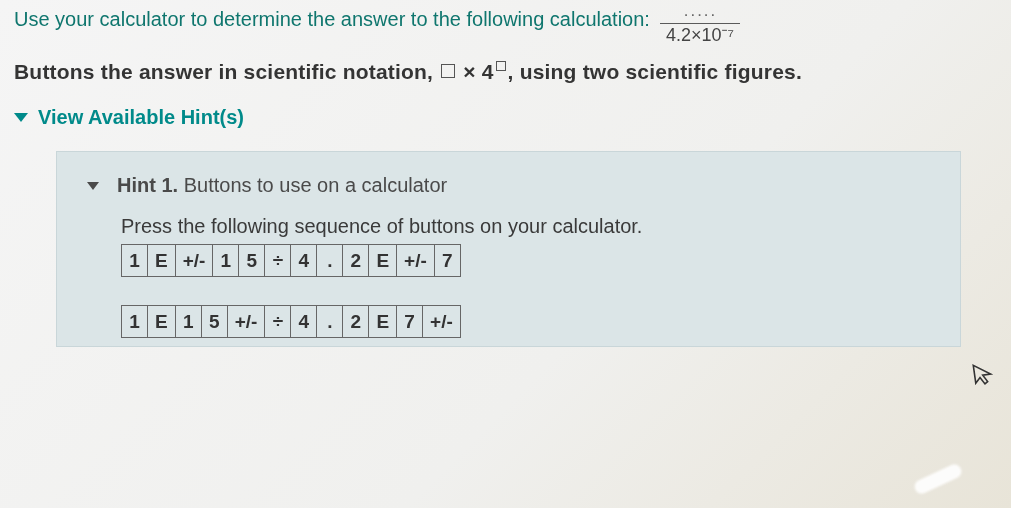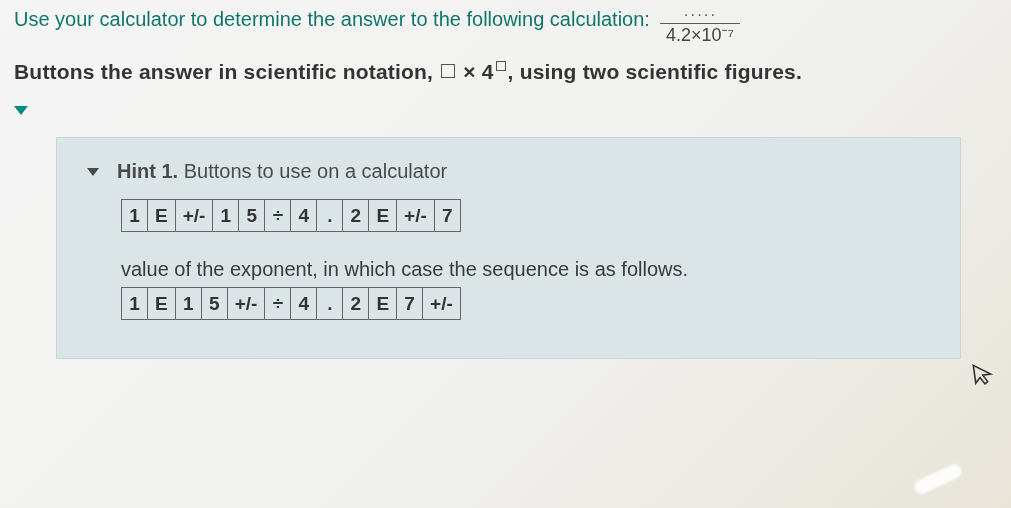--- a/index.html
+++ b/index.html
@@ -68,21 +68,21 @@
     .hints-toggle .tri {
       width: 0; height: 0;
       border-left: 7px solid transparent;
       border-right: 7px solid transparent;
       border-top: 9px solid #008a8a;
     }
     .hint-box {
       margin: 22px 0 0 42px;
       background: #dbe5e7;
       border: 1px solid #c9d6d9;
-      padding: 22px 26px 38px 30px;
+      padding: 22px 26px 8px 30px;
       width: 905px;
       position: relative;
     }
     .hint-header {
       display: flex;
       align-items: center;
       gap: 18px;
       font-size: 20px;
       color: #4a4a4a;
       margin-bottom: 16px;
@@ -152,49 +152,50 @@
     <div class="den">4.2×10⁻⁷</div>
   </span>
 </div>
 
 <div class="express">
   <span>Buttons the answer in scientific notation, </span><span class="sq"></span><span> × 4</span><span class="sq sm"></span><span>, using two scientific figures.</span>
 </div>
 
 <div class="hints-toggle">
   <span class="tri"></span>
+  <span>View Available Hint(s)</span>
 </div>
 
 <div class="hint-box">
   <div class="hint-header">
     <span class="tri2"></span>
     <span>
       <span class="hb">Hint 1.</span>
       <span>Buttons to use on a calculator</span>
     </span>
   </div>
 
+  <div class="hint-text">Press the following sequence of buttons on your calculator.</div>
   <div class="keyrow" id="seq1">
       <div class="key">1</div>
       <div class="key">E</div>
       <div class="key">+/-</div>
       <div class="key">1</div>
       <div class="key">5</div>
       <div class="key">÷</div>
       <div class="key">4</div>
       <div class="key">.</div>
       <div class="key">2</div>
       <div class="key">E</div>
       <div class="key">+/-</div>
       <div class="key">7</div>
     </div>
 
   <div class="gap"></div>
 
-  <div class="hint-text">value of the exponent, in which case the sequence is as follows.</div>
   <div class="keyrow" id="seq2">
       <div class="key">1</div>
       <div class="key">E</div>
       <div class="key">1</div>
       <div class="key">5</div>
       <div class="key">+/-</div>
       <div class="key">÷</div>
       <div class="key">4</div>
       <div class="key">.</div>
       <div class="key">2</div>

